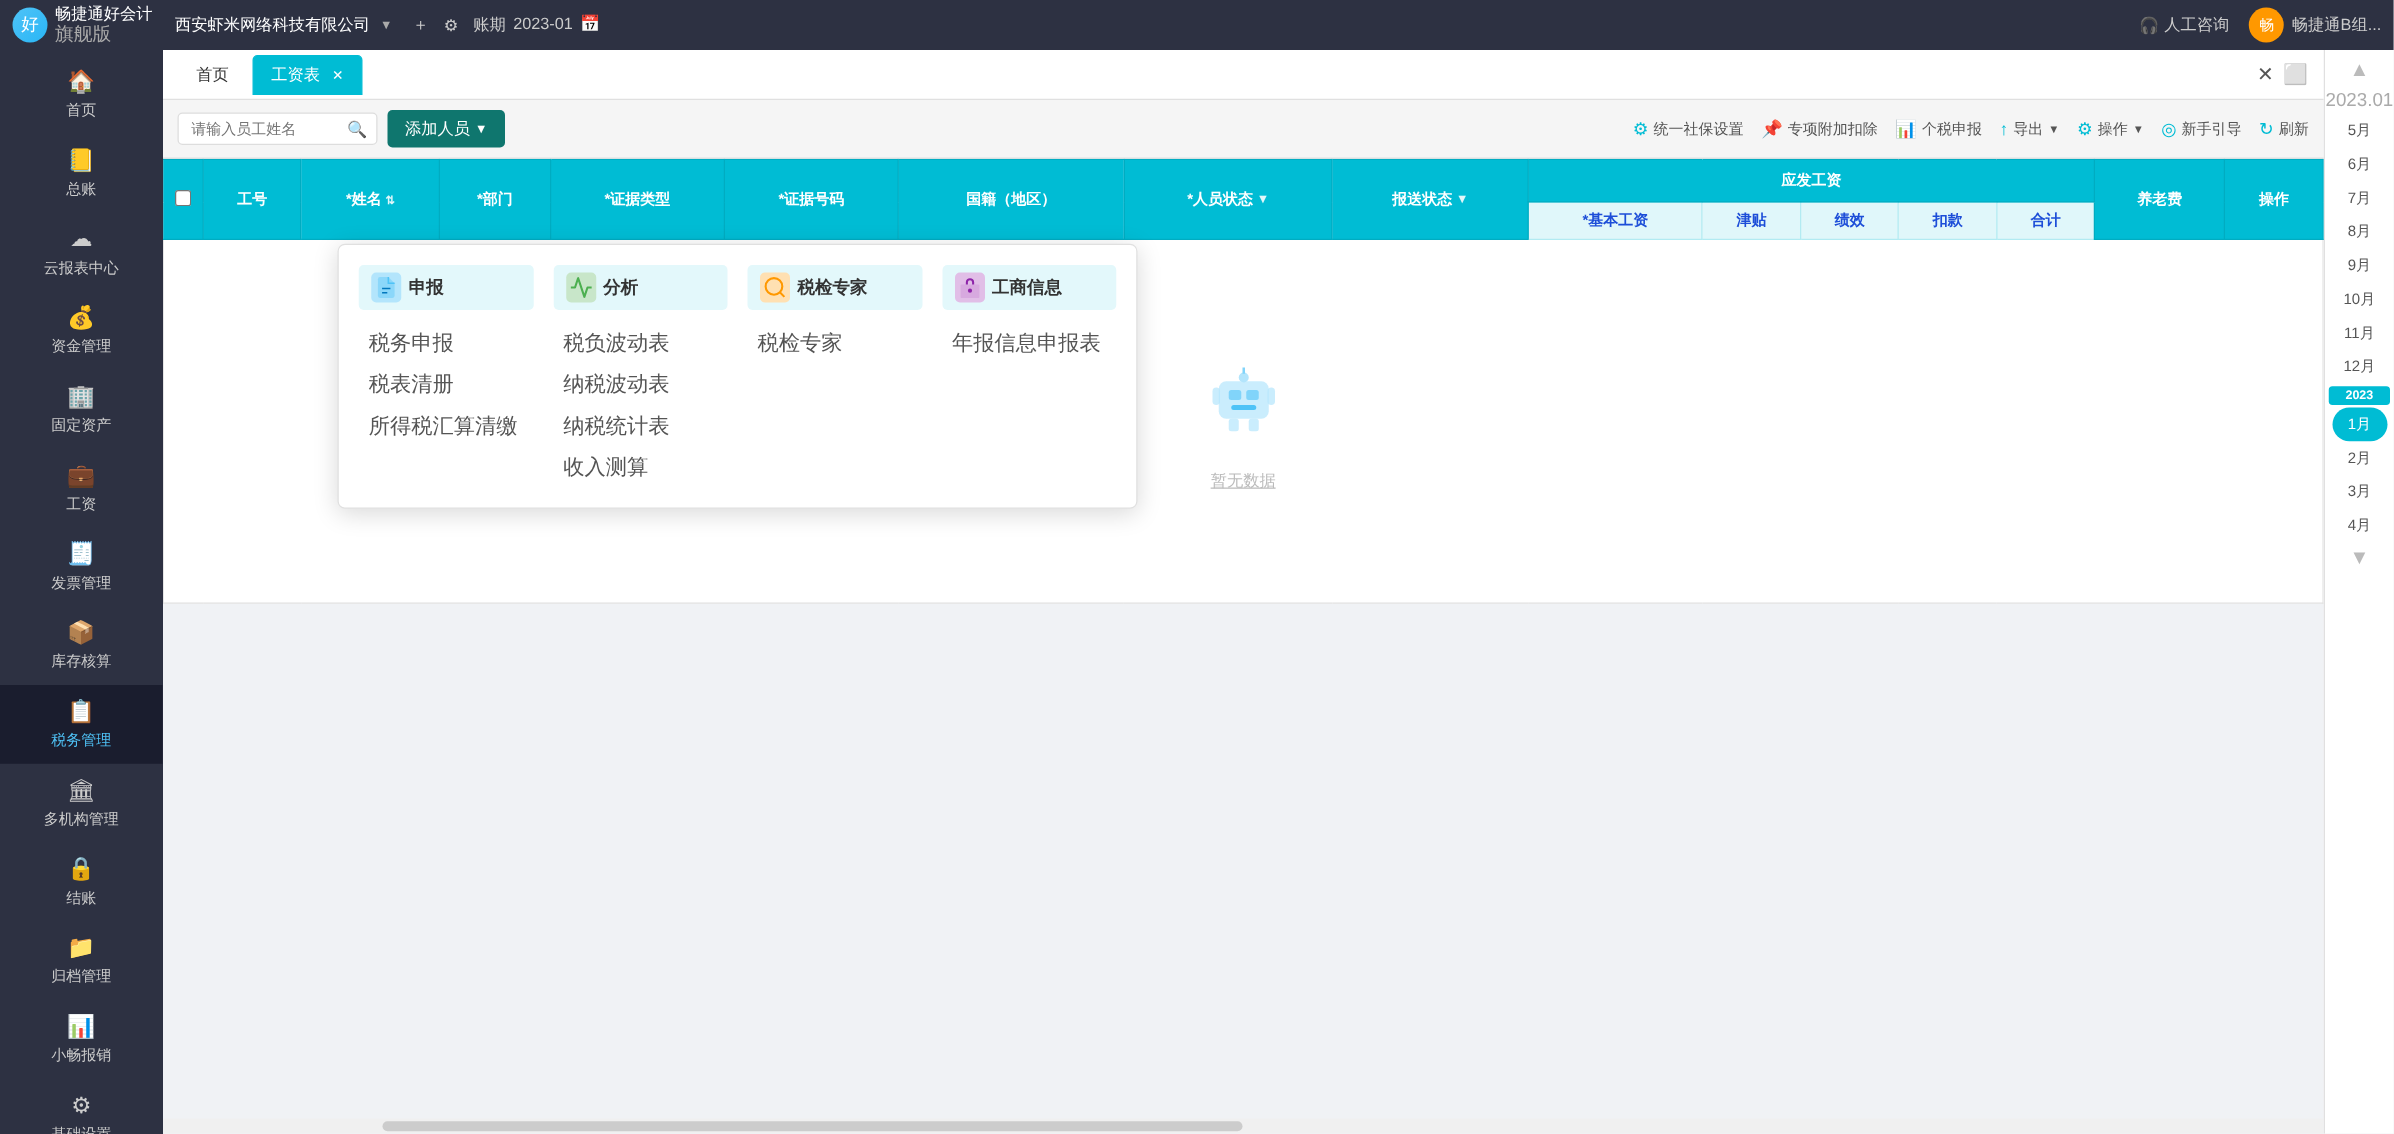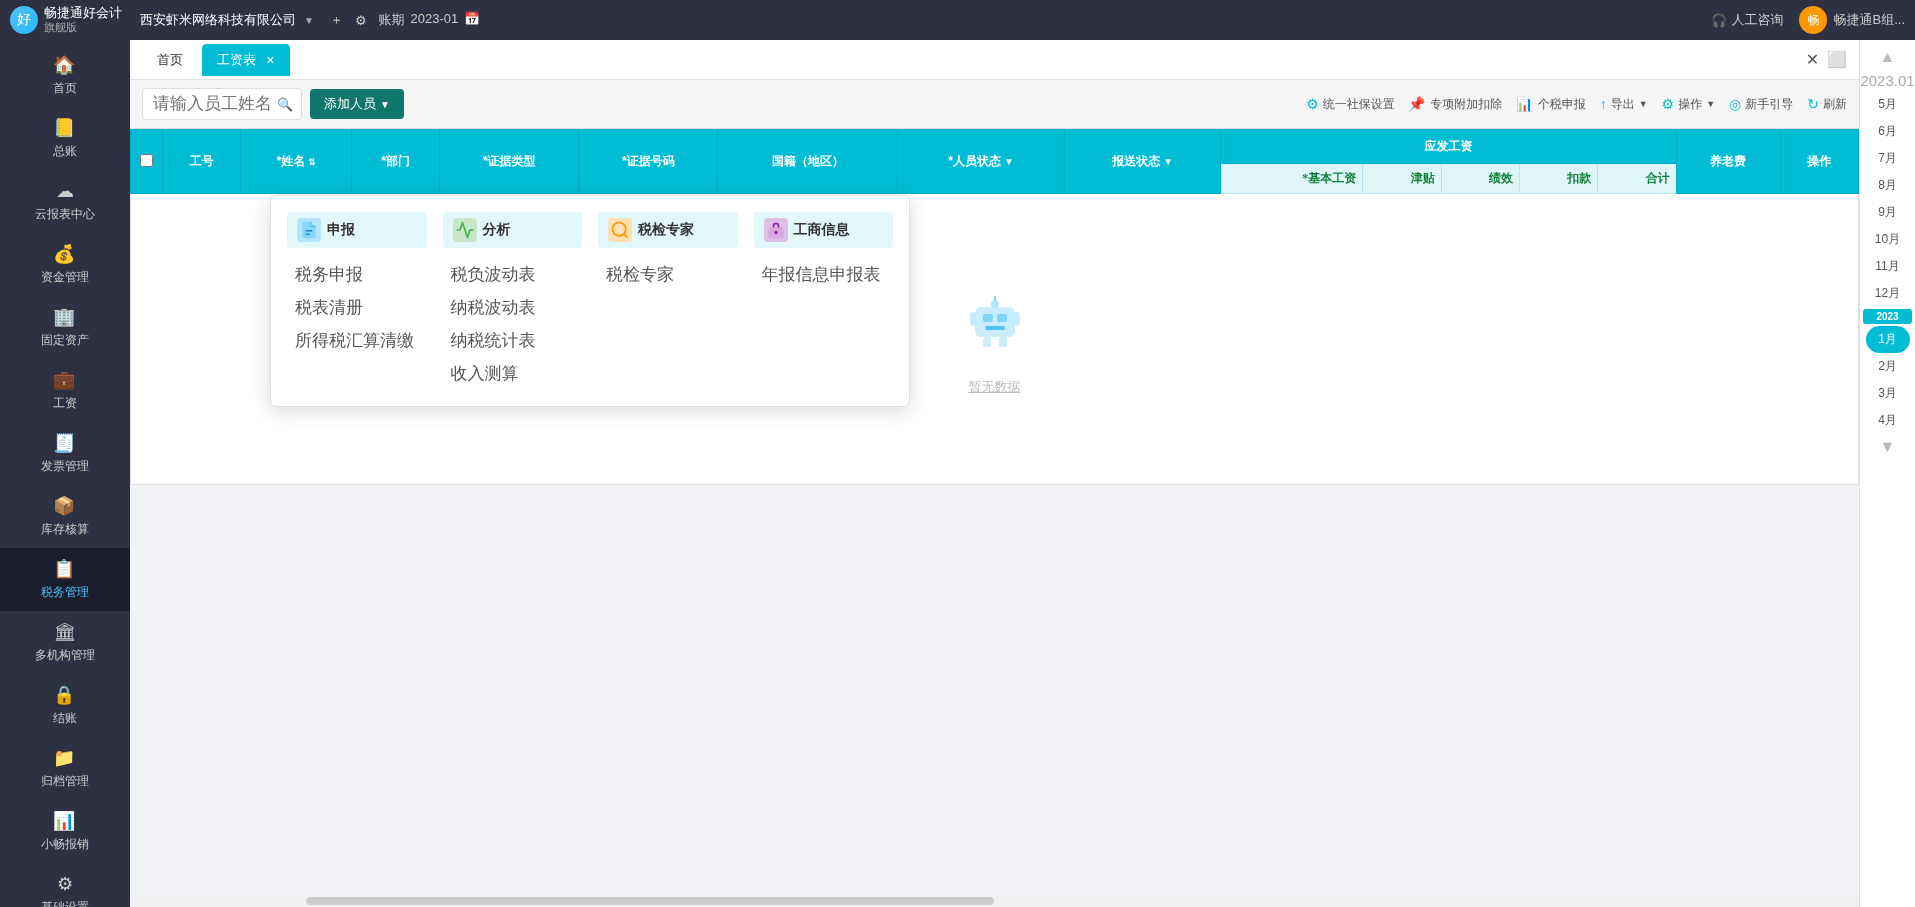--- a/index.html
+++ b/index.html
@@ -28,21 +28,21 @@
       height: 28px;
       background: linear-gradient(135deg, #4fc3f7, #29b6f6);
       border-radius: 50%;
       display: flex;
       align-items: center;
       justify-content: center;
       font-size: 14px;
       color: #fff;
     }
     .logo-text { font-size: 13px; color: #fff; line-height: 1.2; }
-    .logo-sub { font-size: 11px; color: #aaa; }
+    .logo-sub { font-size: 15px; color: #aaa; }
     .top-bar-company {
       display: flex;
       align-items: center;
       gap: 8px;
       color: #fff;
       font-size: 13px;
       cursor: pointer;
     }
     .top-bar-company .chevron { font-size: 10px; color: #aaa; }
     .top-bar-actions {
@@ -160,21 +160,21 @@
       padding: 8px 12px;
       display: flex;
       align-items: center;
       gap: 8px;
       border-bottom: 1px solid #e0e0e0;
     }
     .search-input {
       border: 1px solid #ddd;
       border-radius: 4px;
       padding: 5px 30px 5px 10px;
-      font-size: 17px;
+      font-size: 12px;
       color: #999;
       width: 160px;
       background: #fff;
       position: relative;
     }
     .search-wrap {
       position: relative;
       display: flex;
       align-items: center;
     }
@@ -227,26 +227,25 @@
     .data-table thead tr:first-child th {
       background: #00bcd4;
       color: #fff;
       padding: 8px 6px;
       border: 1px solid #00acc1;
       white-space: nowrap;
       text-align: center;
     }
     .data-table thead tr:last-child th {
       background: #e0f7fa;
-      color: #15803d;
+      color: #1d4ed8;
       padding: 6px;
       border: 1px solid #b2ebf2;
       white-space: nowrap;
-      text-align: right;
-      font-family: Liberation Serif, serif;
+      text-align: center;
     }
     .data-table tbody td {
       padding: 8px 6px;
       border: 1px solid #e0e0e0;
       text-align: center;
       background: #fff;
     }
     .data-table .checkbox-col { width: 32px; }
     .col-header-with-sort {
       display: flex;

